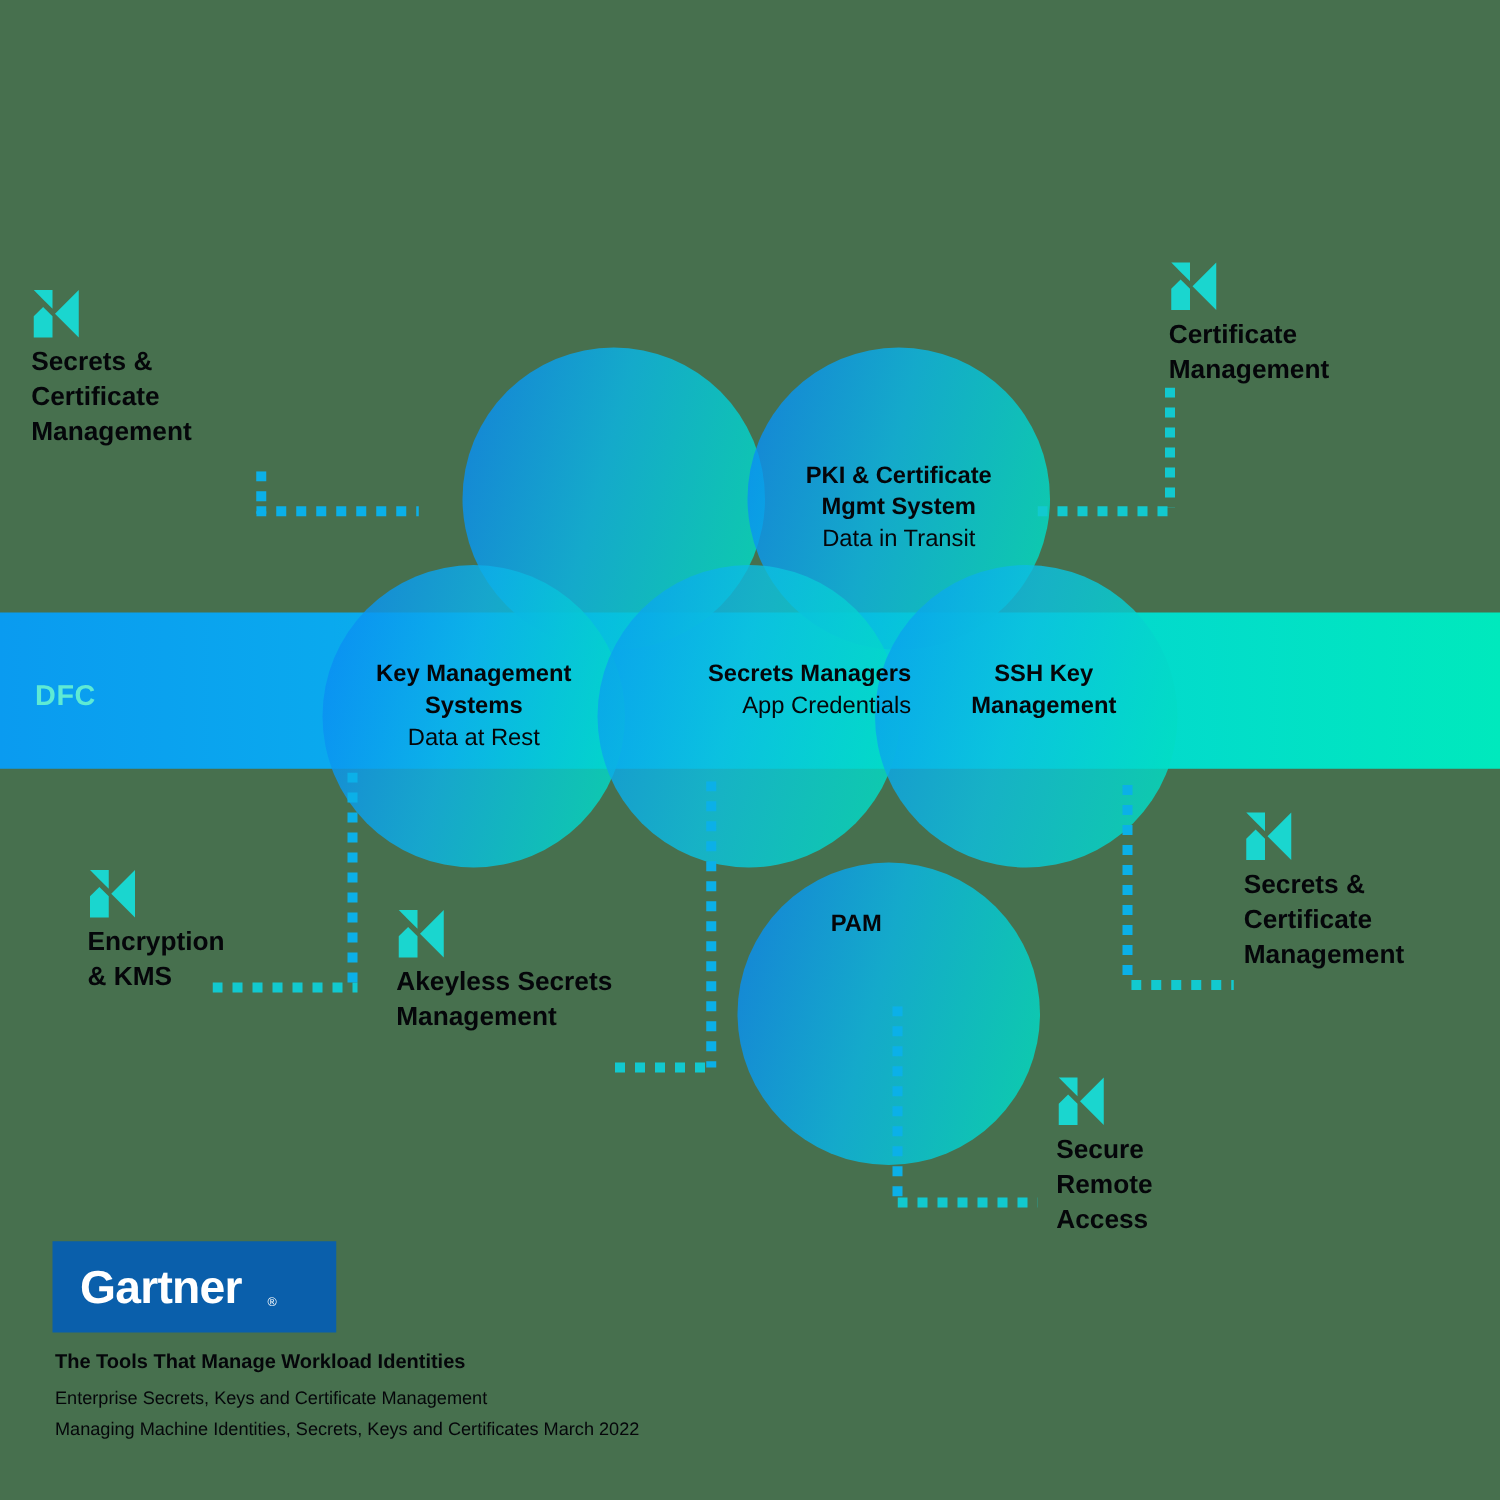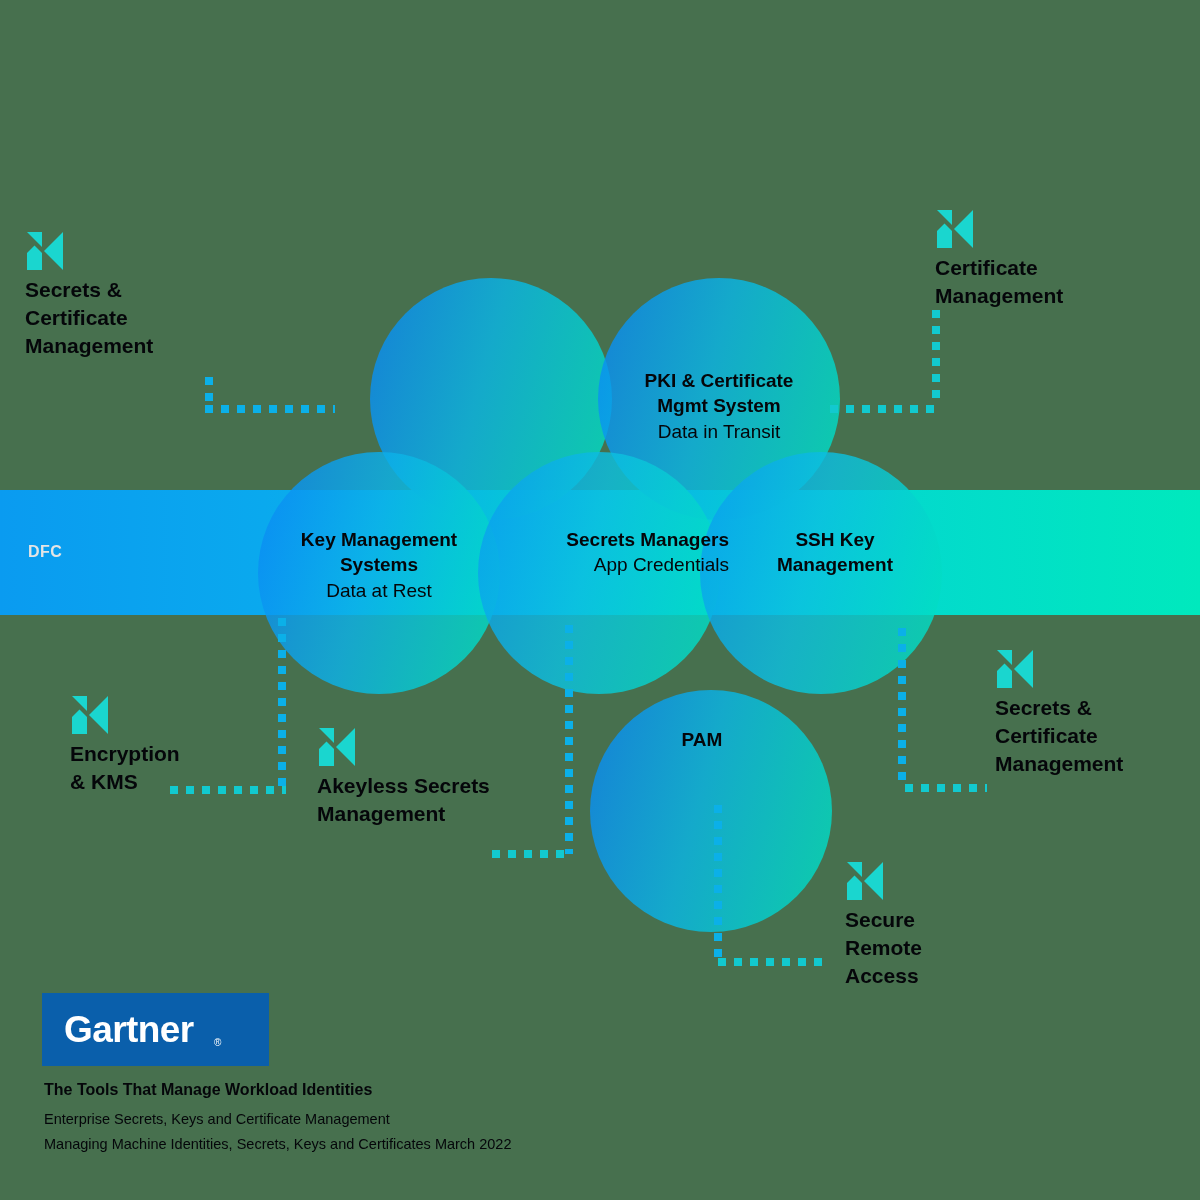--- a/index.html
+++ b/index.html
@@ -12,21 +12,21 @@
   }
   #stage{position:absolute;left:0;top:0;width:1200px;height:1200px;}
 
   
   .dfc-band{
     position:absolute;left:0;top:490px;width:1200px;height:125px;
     background:linear-gradient(90deg,#0a9bf0 0%,#0aa9ee 22%,#05cfd8 58%,#00e9bd 100%);
   }
   .dfc-label{
     position:absolute;left:28px;top:543px;
-    color:#e5e5e5;font-weight:bold;font-size:16px;letter-spacing:.5px;
+    color:#5eead4;font-weight:bold;font-size:23px;letter-spacing:.5px;
   }
 
   
   .circle{
     position:absolute;border-radius:50%;
     mix-blend-mode:normal;
     opacity:.82;
   }
   .c-iaas   {left:370px;top:278px;width:242px;height:242px;
              background:linear-gradient(105deg,#0a86f5 0%,#09b6e6 45%,#00e2bf 100%);}
@@ -46,21 +46,21 @@
     line-height:1.33;width:260px;
   }
   .clabel .t{font-weight:bold;font-size:19px;display:block;}
   .clabel .s{font-weight:normal;font-size:19px;display:block;}
 
   .l-iaas   {left:361px;top:342px;}
   .l-pki    {left:589px;top:368px;}
   .l-kms    {left:249px;top:527px;}
   .l-secrets{left:469px;top:527px;text-align:right;}
   .l-ssh    {left:705px;top:527px;}
-  .l-pam    {left:572px;top:727px;}
+  .l-pam    {left:555px;top:727px;}
 
   
   .callout{position:absolute;}
   .callout .ktxt{
     color:#05060a;font-weight:bold;font-size:21px;line-height:1.33;
     white-space:pre-line;margin-top:4px;
   }
   .klogo{display:block;width:40px;height:42px;}
 
   .co-1{left:25px;top:230px;width:230px;}

